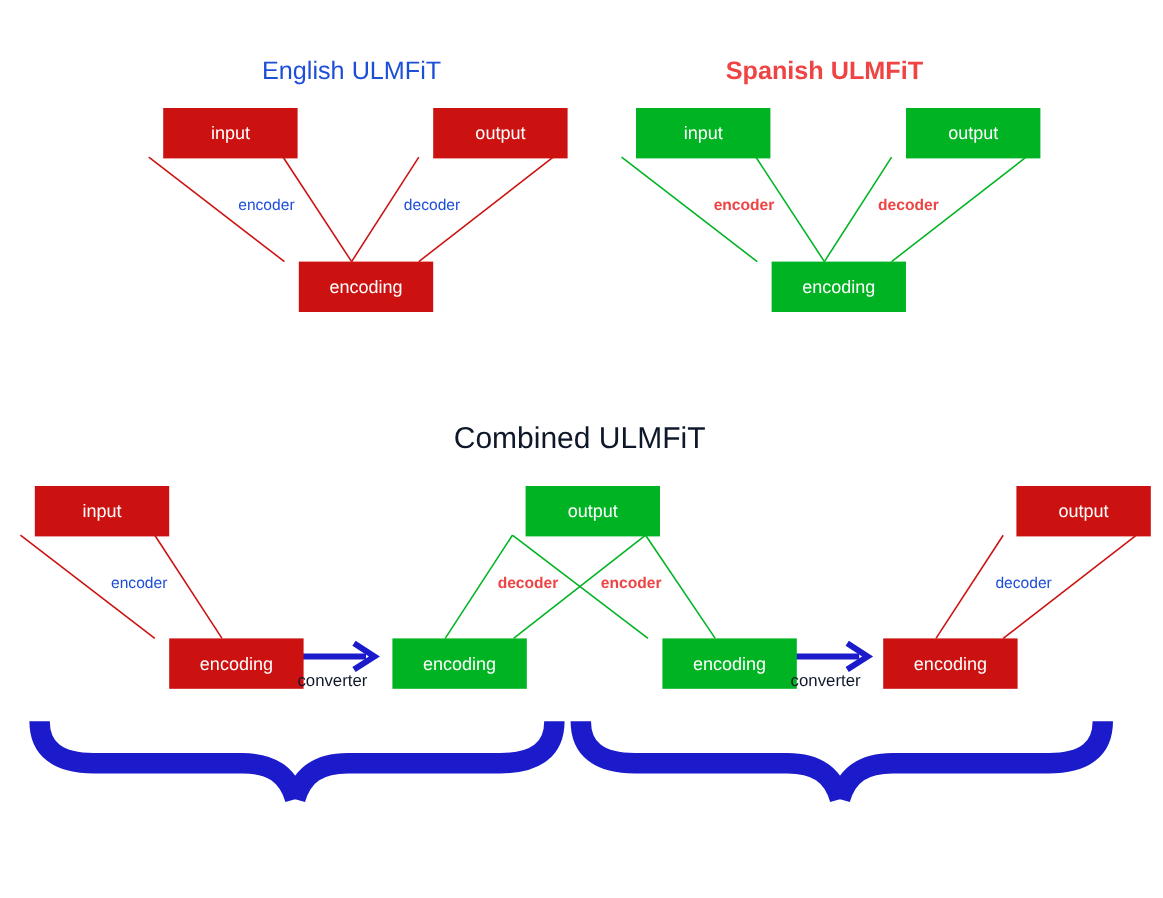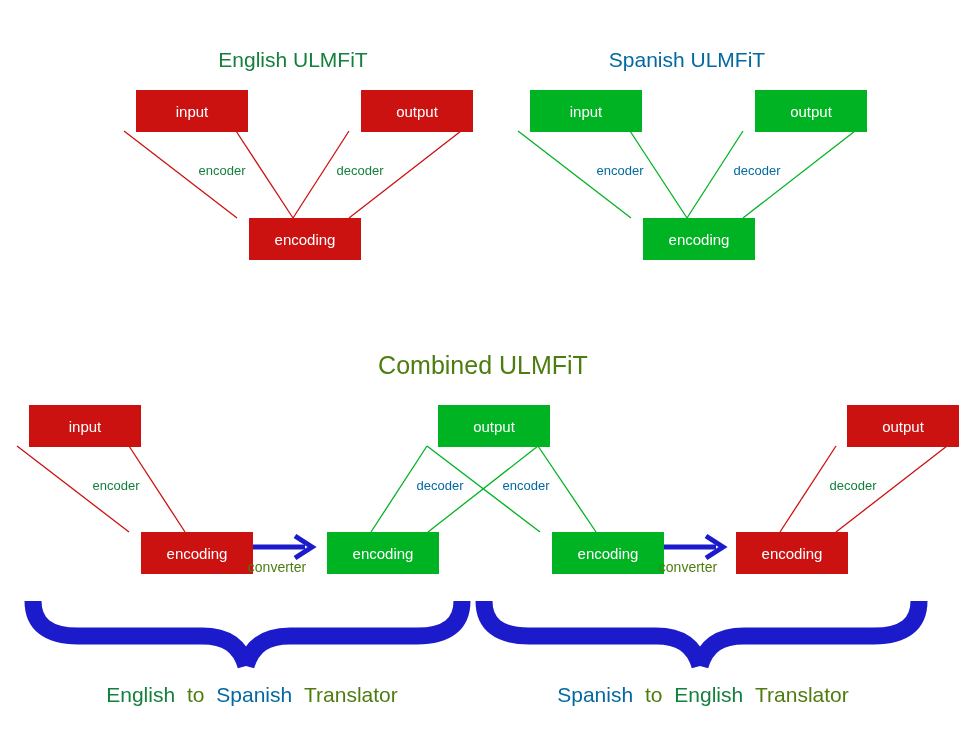--- a/index.html
+++ b/index.html
@@ -27,23 +27,23 @@
   .lbl{
     position:absolute;transform:translateX(-50%);
     white-space:nowrap;font-size:13px;line-height:1;
   }
   .lbl-small{font-size:14px;}
   .caption{
     position:absolute;transform:translateX(-50%);
     white-space:nowrap;font-size:21px;line-height:1;
   }
   .caption span{margin:0 3px;}
-  .t-red{color:#15803d;}
-  .t-green{color:#0369a1;}
-  .t-blue{color:#4d7c0f;}
+  .t-red{color:#1d4ed8;}
+  .t-green{color:#ef4444;font-weight:bold;}
+  .t-blue{color:#0f172a;}
 </style>
 </head>
 <body>
 
 <div class="canvas">
 
   <svg class="layer" viewBox="0 0 969 748">
 
     <g stroke="#cc1111" stroke-width="1.3">
       <line x1="124" y1="131" x2="237" y2="218"></line>
@@ -114,26 +114,14 @@
   <div class="box bg-red" style="left:724px;top:532px">encoding</div>
 
   <div class="lbl t-red" style="left:116px;top:479px">encoder</div>
   <div class="lbl t-green" style="left:440px;top:479px">decoder</div>
   <div class="lbl t-green" style="left:526px;top:479px">encoder</div>
   <div class="lbl t-red" style="left:853px;top:479px">decoder</div>
 
   <div class="lbl lbl-small t-blue" style="left:277px;top:560px">converter</div>
   <div class="lbl lbl-small t-blue" style="left:688px;top:560px">converter</div>
 
-  <div class="caption" style="left:252px;top:684px">
-    <span class="t-red">English</span>
-    <span class="t-blue">to</span>
-    <span class="t-green">Spanish</span>
-    <span class="t-blue">Translator</span>
-  </div>
-  <div class="caption" style="left:703px;top:684px">
-    <span class="t-green">Spanish</span>
-    <span class="t-blue">to</span>
-    <span class="t-red">English</span>
-    <span class="t-blue">Translator</span>
-  </div>
 
 </div>
 
 </body></html>

